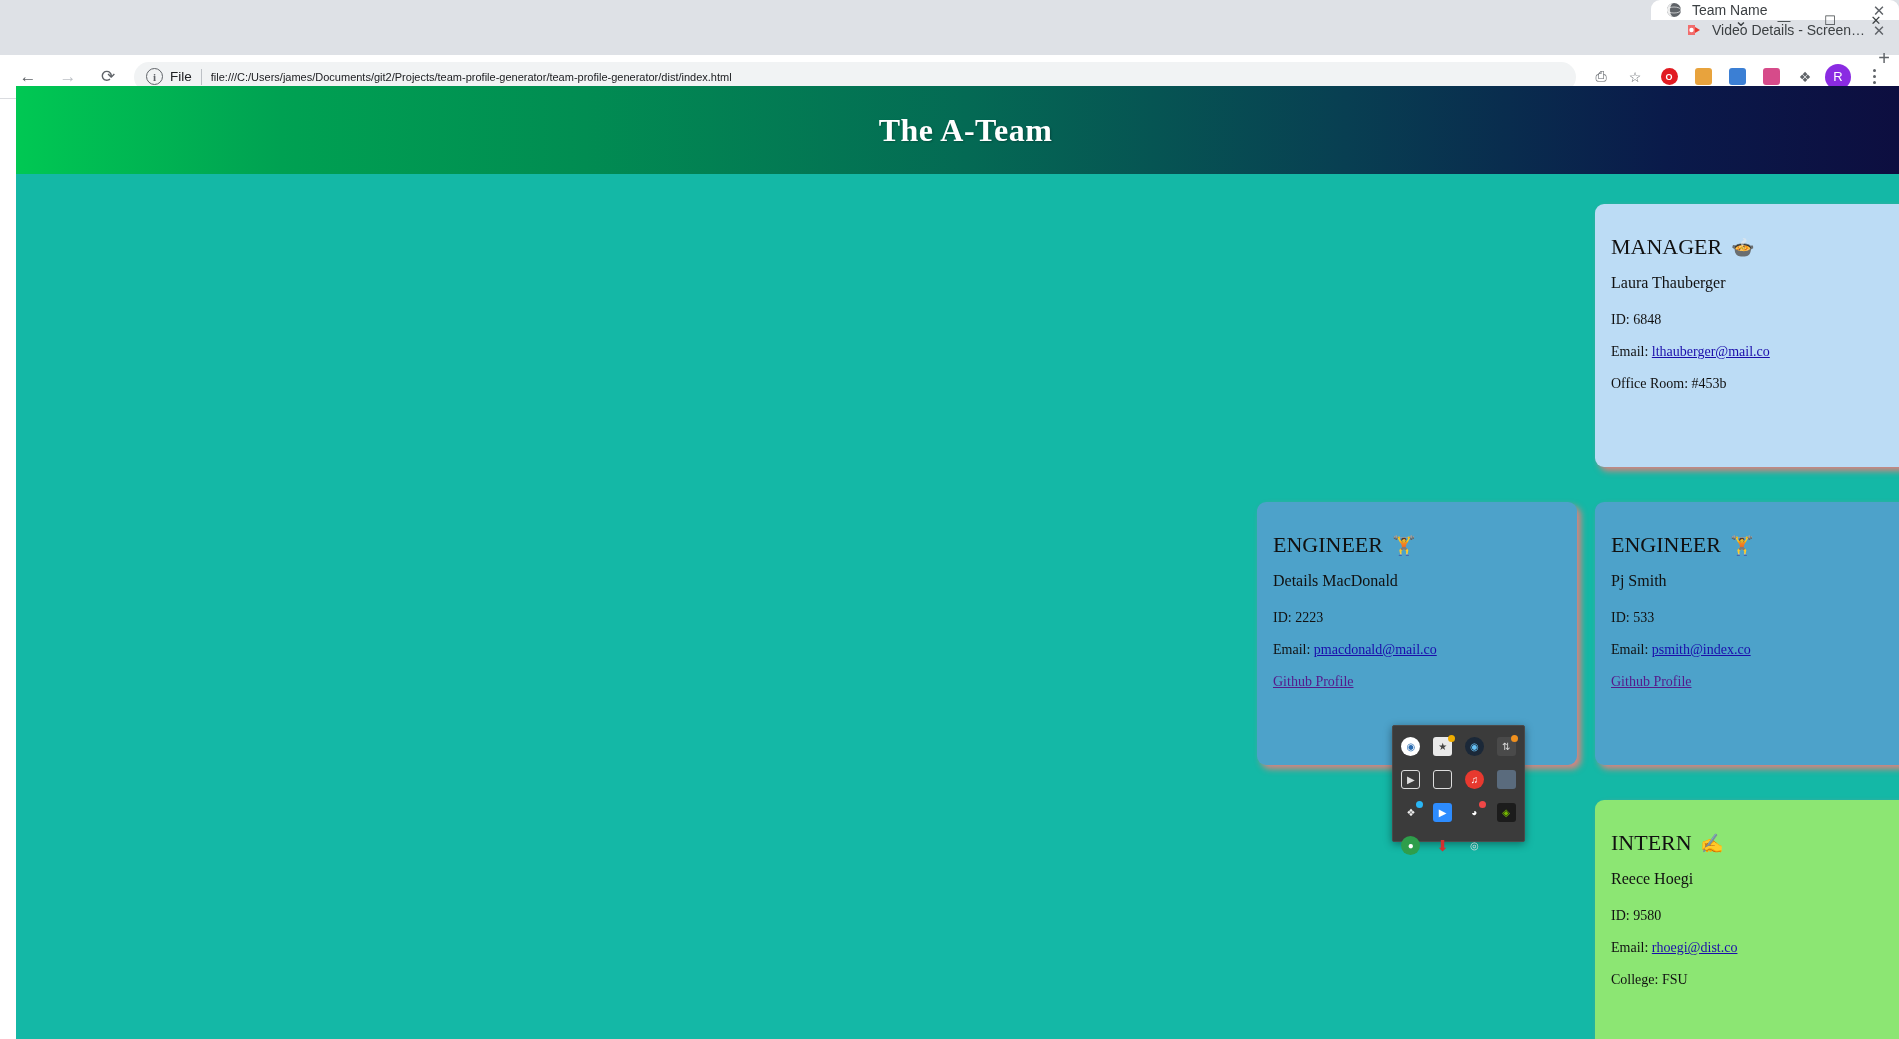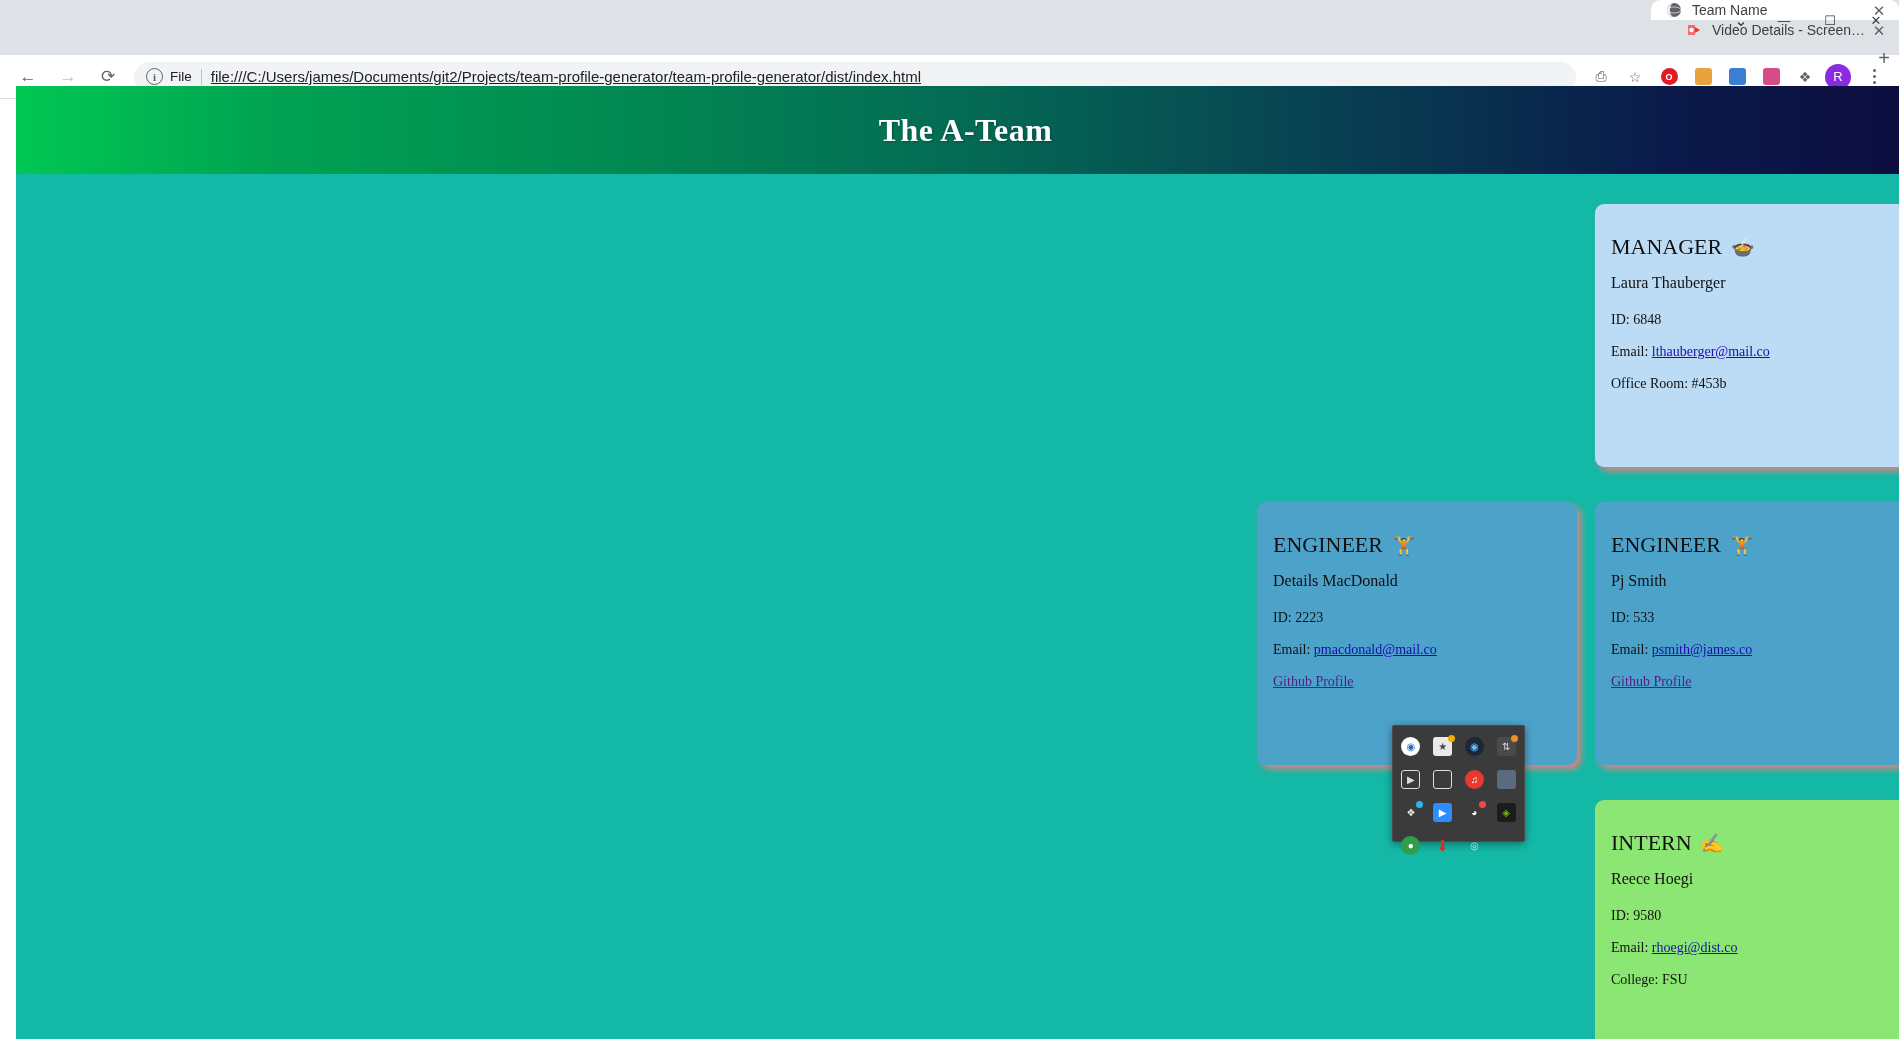--- a/index.html
+++ b/index.html
@@ -120,23 +120,22 @@
     color: #5f6368;
     font-family: "Liberation Serif", serif;
     margin-right: 7px;
     flex: 0 0 17px;
   }
   .scheme-label { color: #202124; font-size: 13.5px; margin-right: 9px; }
   .scheme-div { width: 1px; height: 16px; background: #bdc1c6; margin-right: 9px; }
   .url-text {
     white-space: nowrap;
     overflow: hidden;
-    font-size: 15px;
+    font-size: 11px;
     color: #202124;
-    text-decoration: underline;
   }
   .tb-icon {
     width: 28px; height: 28px;
     margin: 0 3px;
     display: flex; align-items: center; justify-content: center;
     color: #5f6368;
     font-size: 14px;
     flex: 0 0 28px;
     position: relative;
   }
@@ -392,21 +391,21 @@
 
         <div class="card engineer">
           <div class="card-role">
             <span>ENGINEER</span>
             <span class="role-emoji">🏋️</span>
           </div>
           <div class="card-name">Pj Smith</div>
           <div class="card-line">ID: 533</div>
           <div class="card-line">
             <span>Email:</span>
-            <a href="#">psmith@james.co</a>
+            <a href="#">psmith@index.co</a>
           </div>
           <div class="gh-link">
             <a href="#">Github Profile</a>
           </div>
         </div>
       </div>
 
       <div class="row row-3">
         <div class="card intern">
           <div class="card-role">

